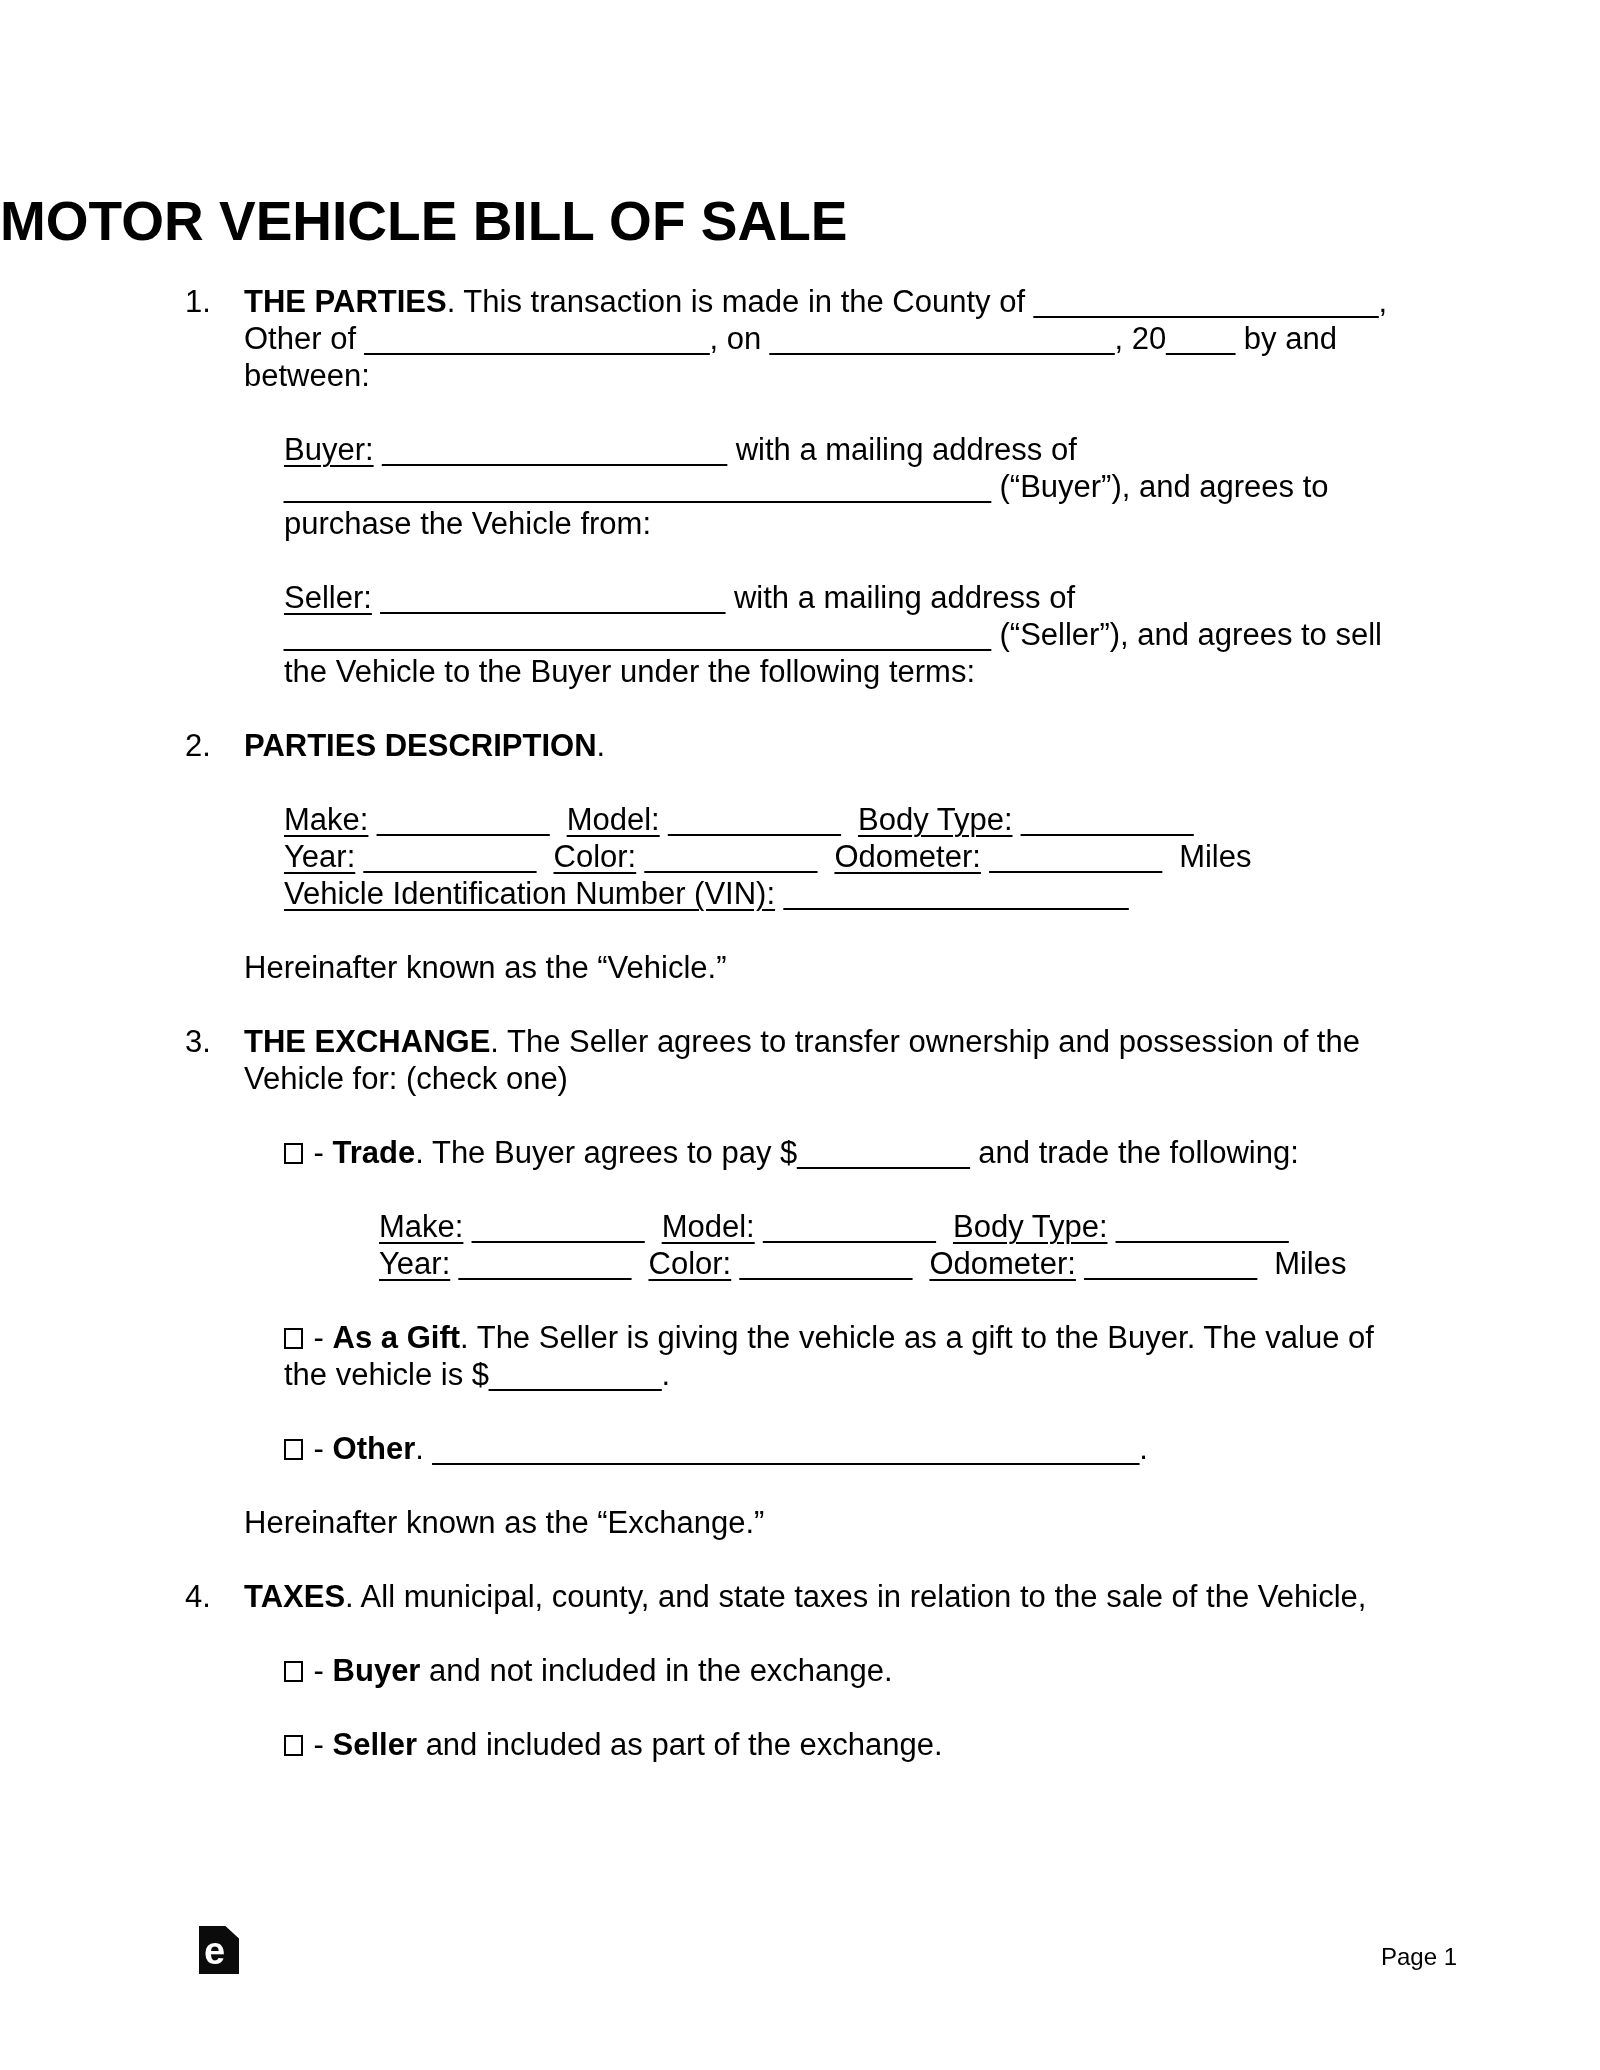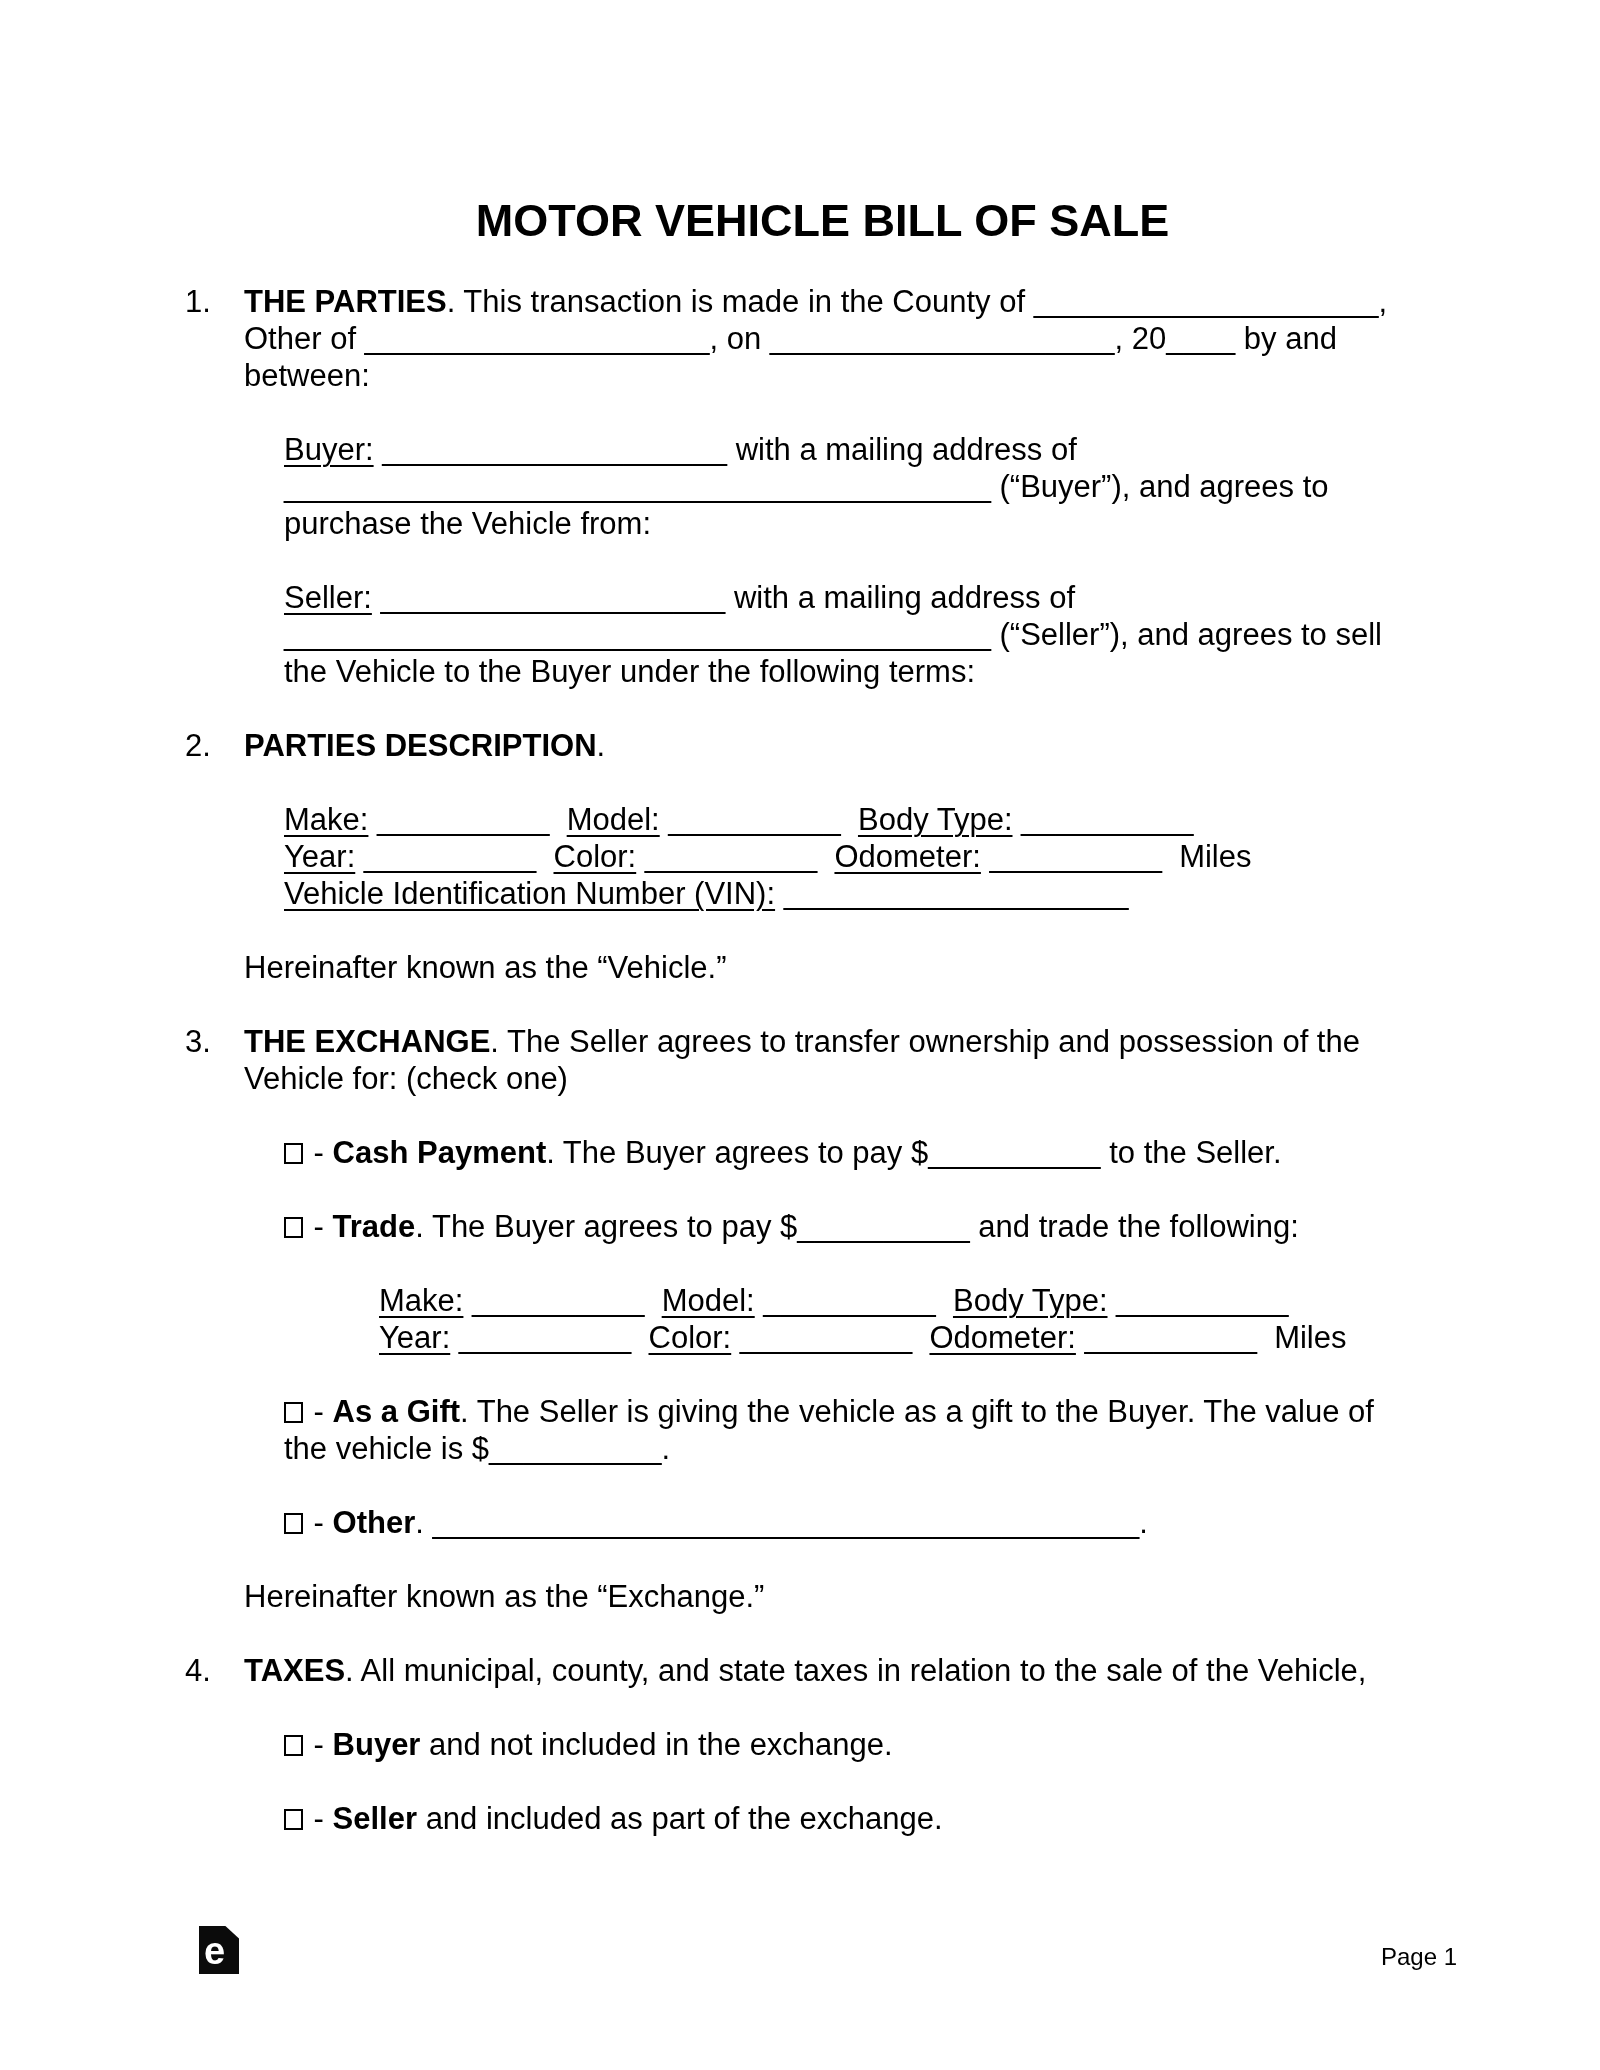--- a/index.html
+++ b/index.html
@@ -10,25 +10,24 @@
     background:#ffffff;
     color:#000000;
     font-family:"Liberation Sans","DejaVu Sans",sans-serif;
     font-size:31px;
     line-height:37px;
     overflow:hidden;
   }
   .title{
     padding-top:196px;
     margin:0 0 37px 0;
-    text-align:center;
+    text-align:left;
     font-weight:bold;
-    font-size:45px;
+    font-size:55px;
     line-height:50px;
-    padding-left:45px;
   }
   .sec{display:flex;margin:0 0 37px 185px;}
   .sec .num{width:59px;flex:none;}
   .sec .sec-body{flex:1;}
   .block{margin:0 0 37px 0;}
   .p1{margin-left:284px;}
   .p2{margin-left:379px;}
   .ph{margin-left:244px;}
   .ln{white-space:pre;}
   .b{font-weight:bold;}
@@ -114,23 +113,20 @@
       </div>
 
     <div class="sec">
       <span class="num">3.</span>
       <div class="sec-body">
           <div class="ln"><span class="b">THE EXCHANGE</span><span>. The Seller agrees to transfer ownership and possession of the</span></div>
           <div class="ln"><span>Vehicle for: (check one)</span></div>
         </div>
     </div>
 
-    <div class="block p1">
-        <div class="ln"><span class="cbx"></span><span> - </span><span class="b">Cash Payment</span><span>. The Buyer agrees to pay $__________ to the Seller.</span></div>
-      </div>
 
     <div class="block p1">
         <div class="ln"><span class="cbx"></span><span> - </span><span class="b">Trade</span><span>. The Buyer agrees to pay $__________ and trade the following:</span></div>
       </div>
 
     <div class="block p2">
         <div class="ln"><span class="u">Make:</span><span> __________  </span><span class="u">Model:</span><span> __________  </span><span class="u">Body Type:</span><span> __________</span></div>
         <div class="ln"><span class="u">Year:</span><span> __________  </span><span class="u">Color:</span><span> __________  </span><span class="u">Odometer:</span><span> __________  </span><span>Miles</span></div>
       </div>
 

